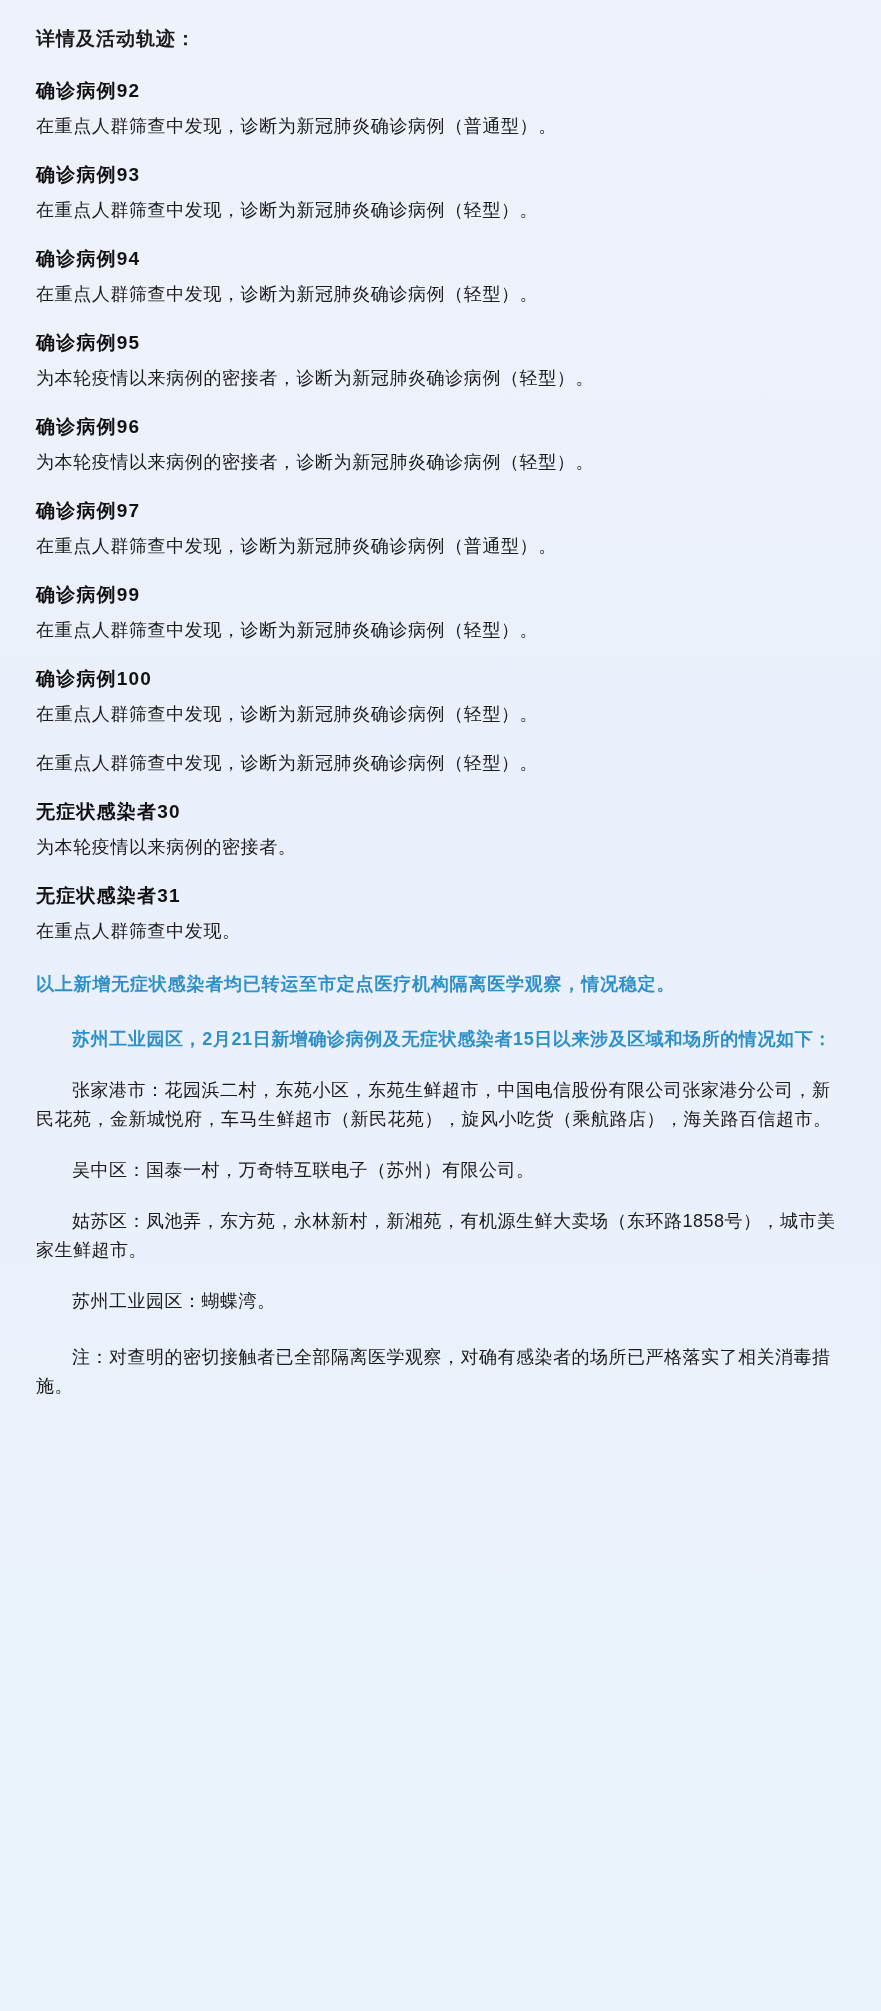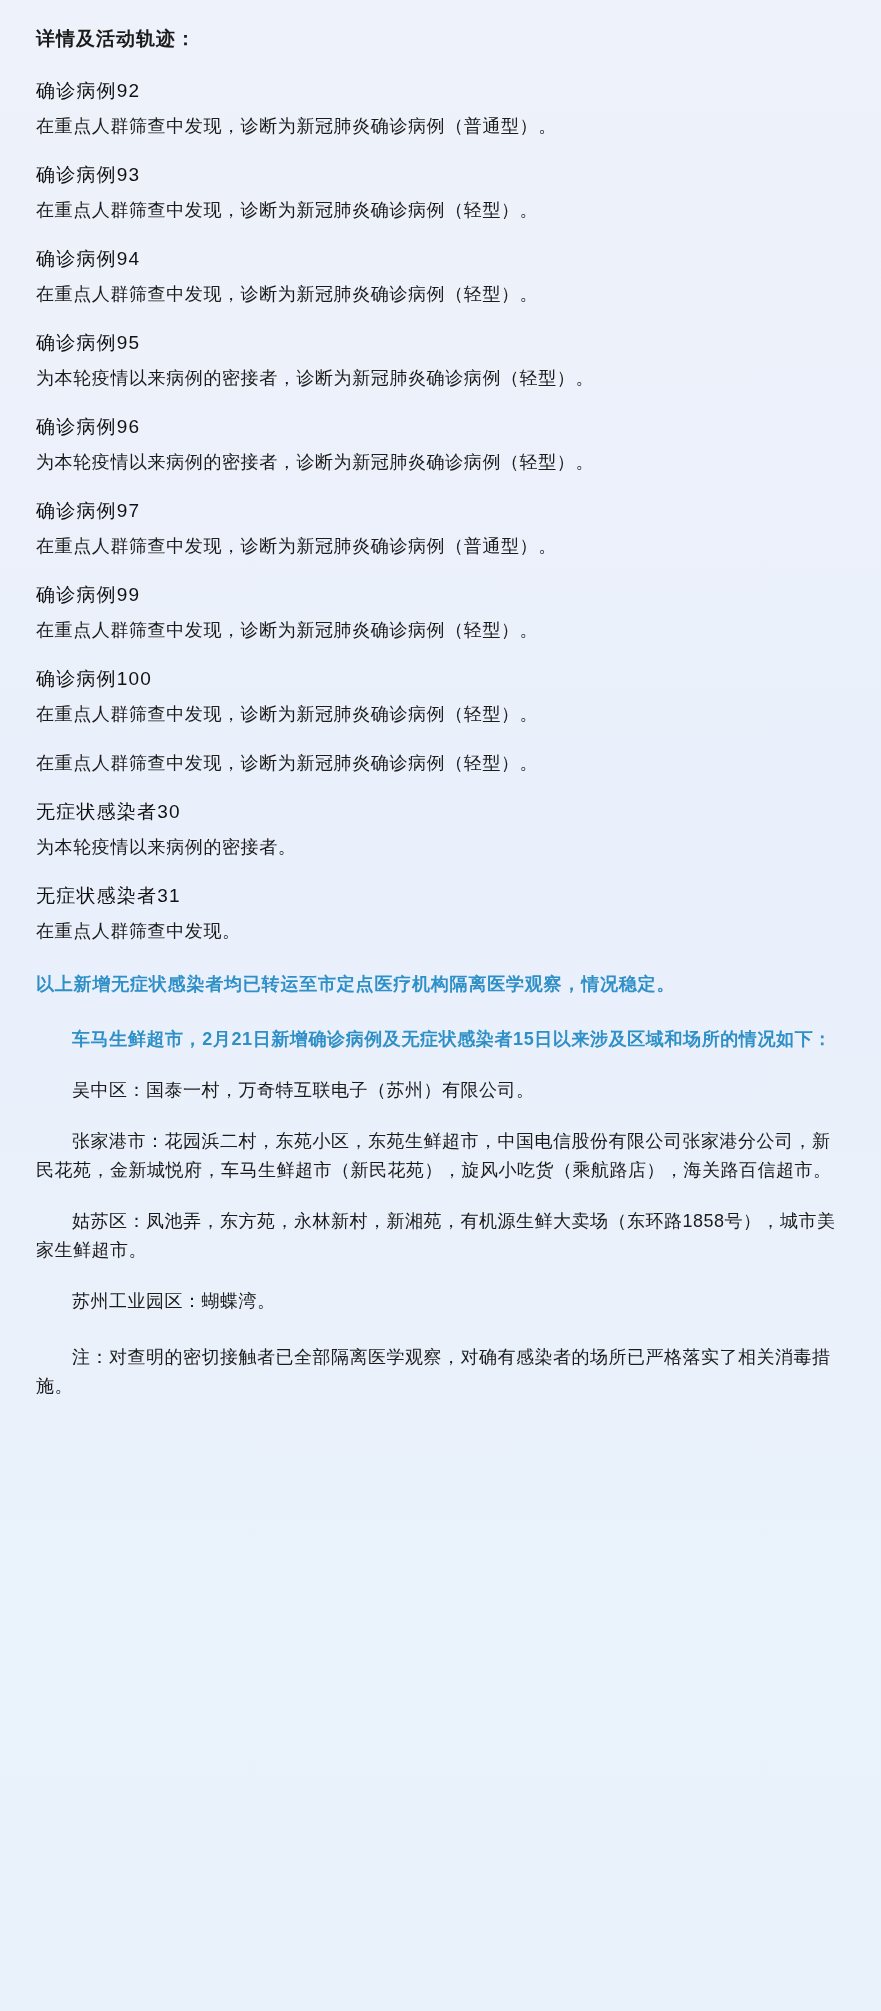--- a/index.html
+++ b/index.html
@@ -25,21 +25,21 @@
     font-weight: bold;
     letter-spacing: 1px;
     color: #1a1a1a;
     margin: 8px 0 26px 0;
   }
   .case-block {
     margin-bottom: 22px;
   }
   .case-head {
     font-size: 19px;
-    font-weight: normal;
+    font-weight: bold;
     letter-spacing: 1.2px;
     color: #111;
     margin-bottom: 9px;
   }
   .case-body {
     font-size: 18px;
     line-height: 1.5;
     letter-spacing: 0.6px;
     color: #1b1b1b;
   }
@@ -135,22 +135,22 @@
     <div class="case-body">为本轮疫情以来病例的密接者。</div>
   </div>
 
   <div class="case-block">
     <div class="case-head">无症状感染者31</div>
     <div class="case-body">在重点人群筛查中发现。</div>
   </div>
 
   <div class="highlight">以上新增无症状感染者均已转运至市定点医疗机构隔离医学观察，情况稳定。</div>
 
-  <div class="lead-para">车马生鲜超市，2月21日新增确诊病例及无症状感染者15日以来涉及区域和场所的情况如下：</div>
+  <div class="lead-para">苏州工业园区，2月21日新增确诊病例及无症状感染者15日以来涉及区域和场所的情况如下：</div>
 
+  <div class="place-para">张家港市：花园浜二村，东苑小区，东苑生鲜超市，中国电信股份有限公司张家港分公司，新民花苑，金新城悦府，车马生鲜超市（新民花苑），旋风小吃货（乘航路店），海关路百信超市。</div>
   <div class="place-para">吴中区：国泰一村，万奇特互联电子（苏州）有限公司。</div>
-  <div class="place-para">张家港市：花园浜二村，东苑小区，东苑生鲜超市，中国电信股份有限公司张家港分公司，新民花苑，金新城悦府，车马生鲜超市（新民花苑），旋风小吃货（乘航路店），海关路百信超市。</div>
   <div class="place-para">姑苏区：凤池弄，东方苑，永林新村，新湘苑，有机源生鲜大卖场（东环路1858号），城市美家生鲜超市。</div>
   <div class="place-para">苏州工业园区：蝴蝶湾。</div>
 
   <div class="note-para">注：对查明的密切接触者已全部隔离医学观察，对确有感染者的场所已严格落实了相关消毒措施。</div>
 
 </div>
 
 </body></html>

